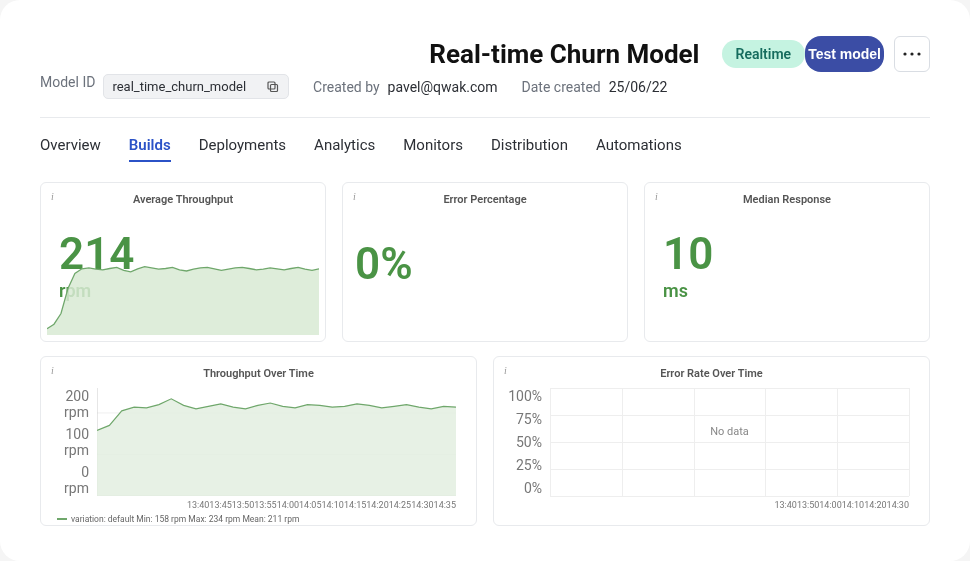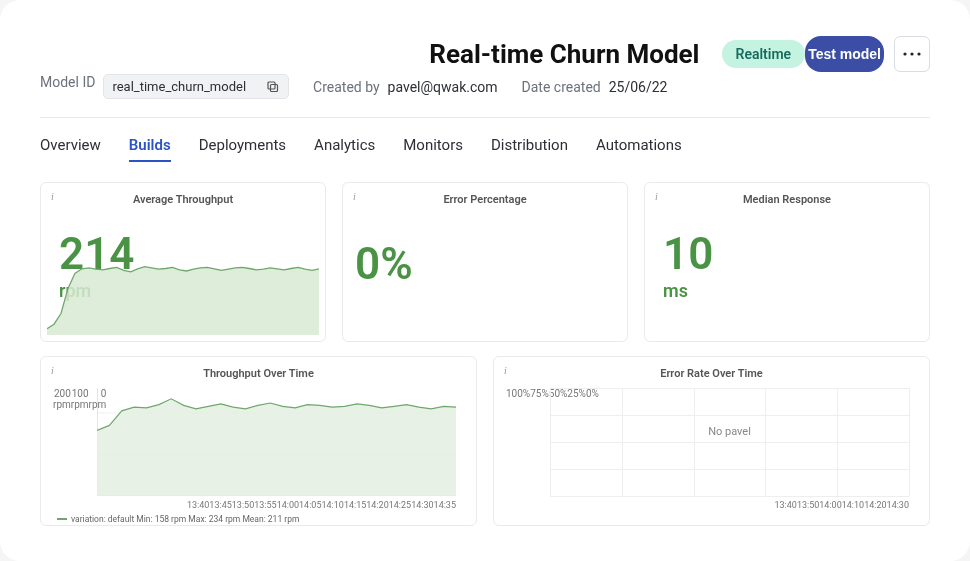--- a/index.html
+++ b/index.html
@@ -25,21 +25,21 @@
     .card-title { text-align: center; font-size: 11px; color: #555; font-weight: 600; margin-bottom: 8px; }
     .card-info-icon { position: absolute; top: 8px; left: 10px; font-size: 10px; color: #999; font-style: italic; font-family: serif; }
     .big-metric { display: flex; align-items: baseline; justify-content: center; height: 100px; flex-direction: column; }
     .big-num { font-size: 44px; font-weight: 600; color: #4a9345; }
     .big-unit { font-size: 18px; font-weight: 600; color: #4a9345; margin-left: 6px; }
     .spark-wrap { position: absolute; bottom: 6px; left: 6px; right: 6px; height: 80px; }
     .wide-cards-row { display: flex; gap: 16px; }
     .wide-card { flex: 1; border: 1px solid #e8eaed; border-radius: 6px; padding: 10px 12px 8px 12px; position: relative; height: 170px; }
     .chart-area { position: relative; height: 108px; margin-left: 44px; margin-right: 8px; }
     .chart-area-err { position: relative; height: 108px; margin-left: 44px; margin-right: 8px; }
-    .y-ticks { position: absolute; left: -44px; top: 0; bottom: 0; width: 40px; display: flex; flex-direction: row; justify-content: space-between; font-size: 10px; color: #777; text-align: right; padding-right: 4px; }
+    .y-ticks { position: absolute; left: -44px; top: 0; bottom: 0; width: 40px; display: flex; flex-direction: column; justify-content: space-between; font-size: 14px; color: #777; text-align: right; padding-right: 4px; }
     .x-ticks { display: flex; justify-content: flex-end; font-size: 9px; color: #777; margin-left: 44px; margin-right: 8px; margin-top: 4px; }
     .legend { font-size: 8.5px; color: #666; margin-top: 4px; display: flex; align-items: center; gap: 4px; margin-left: 4px; }
     .legend-swatch { width: 10px; height: 2px; background: #6fa76b; display: inline-block; }
     .grid-bg { position: absolute; inset: 0; }
     .grid-line-h { position: absolute; left: 0; right: 0; height: 1px; background: #eee; }
     .grid-line-v { position: absolute; top: 0; bottom: 0; width: 1px; background: #eee; }
     .nodata { position: absolute; top: 40%; left: 50%; transform: translate(-50%,-50%); font-size: 11px; color: #888; }
     svg { display: block; }
   </style>
 </head>
@@ -193,21 +193,21 @@
             <div class="grid-line-h" style="top: 50%;"></div>
             <div class="grid-line-h" style="top: 75%;"></div>
             <div class="grid-line-h" style="top: 100%;"></div>
             <div class="grid-line-v" style="left: 0%;"></div>
             <div class="grid-line-v" style="left: 20%;"></div>
             <div class="grid-line-v" style="left: 40%;"></div>
             <div class="grid-line-v" style="left: 60%;"></div>
             <div class="grid-line-v" style="left: 80%;"></div>
             <div class="grid-line-v" style="left: 100%;"></div>
           </div>
-        <div class="nodata">No pavel</div>
+        <div class="nodata">No data</div>
       </div>
       <div class="x-ticks" id="err-xticks">
           <div>13:40</div>
           <div>13:50</div>
           <div>14:00</div>
           <div>14:10</div>
           <div>14:20</div>
           <div>14:30</div>
         </div>
     </div>

